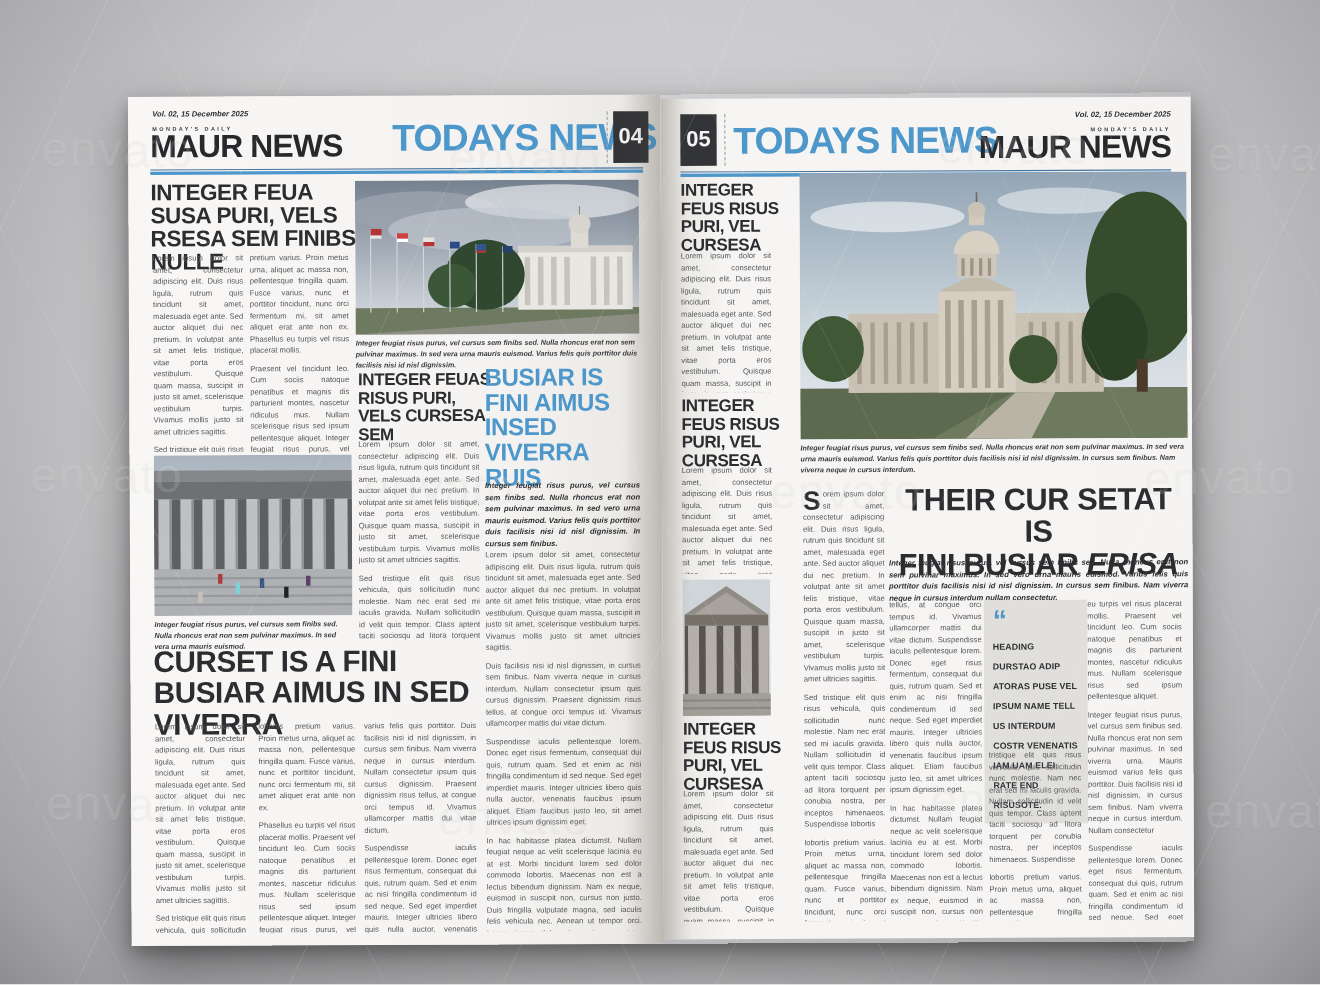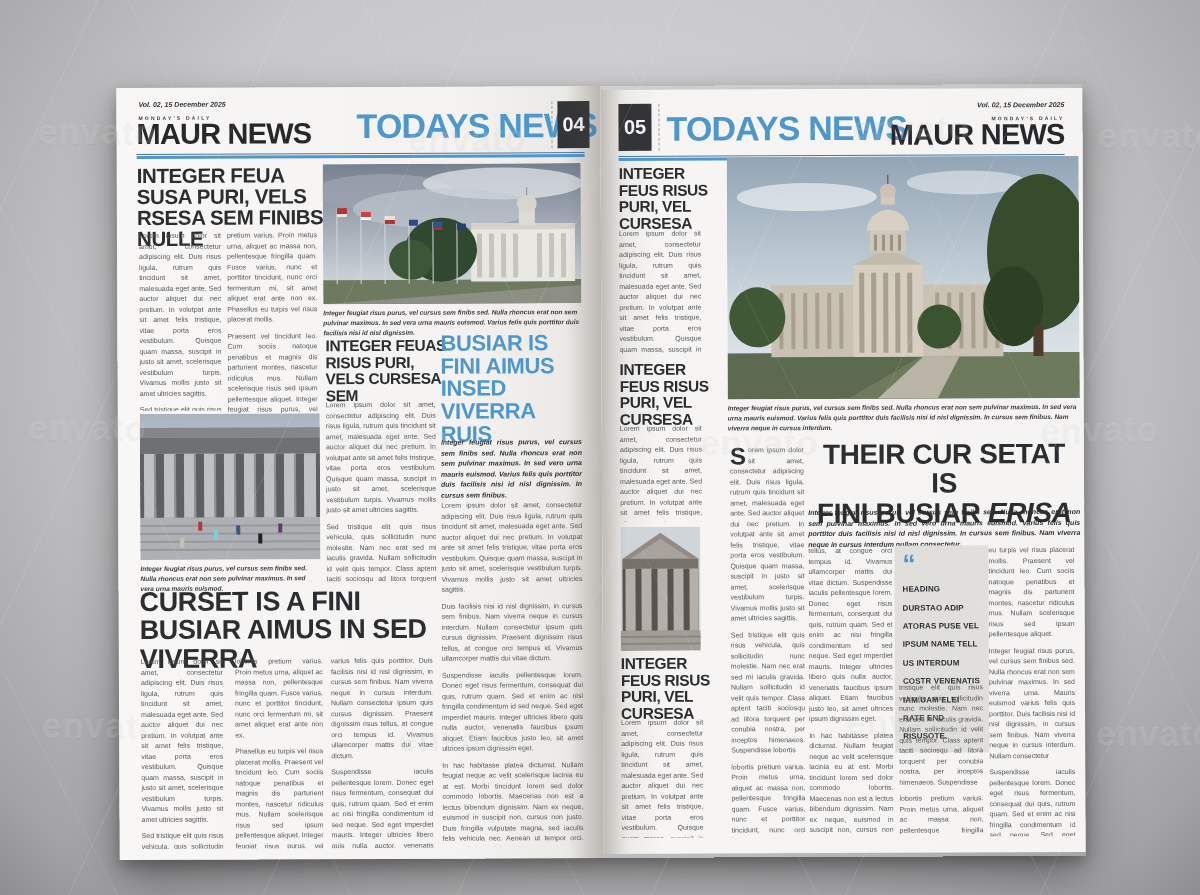--- a/index.html
+++ b/index.html
@@ -3,21 +3,21 @@
 <meta charset="utf-8">
 <style>
   html,body{margin:0;padding:0;}
   body{width:1200px;height:895px;overflow:hidden;font-family:"Liberation Sans",sans-serif;}
   .stage{position:relative;width:1200px;height:895px;
     background:radial-gradient(ellipse at 50% 38%, #d9d9db 0%, #c7c7c9 55%, #a3a3a6 90%, #8e8e91 100%);}
   .stage::after{content:"";position:absolute;inset:0;pointer-events:none;
     background:
       repeating-linear-gradient(115deg, transparent 0 88px, rgba(255,255,255,.10) 88px 89px, transparent 89px 176px),
       repeating-linear-gradient(63deg, transparent 0 104px, rgba(255,255,255,.08) 104px 105px, transparent 105px 208px);}
-  .wm{position:absolute;font-size:35px;font-weight:bold;color:rgba(255,255,255,.15);
+  .wm{position:absolute;font-size:44px;font-weight:normal;color:rgba(255,255,255,.15);
       letter-spacing:1px;z-index:60;pointer-events:none;text-shadow:0 1px 1px rgba(0,0,0,.04);}
   .spread{position:absolute;left:118px;top:86px;width:966px;height:772px;transform:rotate(-.25deg);
       box-shadow:0 22px 48px rgba(0,0,0,.38),0 6px 14px rgba(0,0,0,.25);}
   .page{position:absolute;overflow:hidden;}
   .page-left{left:0;top:0;width:484px;height:772px;
       background:linear-gradient(to right,#f8f7f5 0%,#f4f3f1 70%,#eceae7 92%,#d9d6d2 100%);}
   .page-right{left:484px;top:4px;width:482px;height:764px;
       background:linear-gradient(to right,#d8d5d1 0%,#ebe9e6 4%,#f6f5f3 12%,#f5f4f2 100%);}
   .fold-l{position:absolute;top:0;right:0;bottom:0;width:34px;pointer-events:none;
       background:linear-gradient(to right,rgba(80,74,68,0) 0%,rgba(80,74,68,.22) 100%);}

